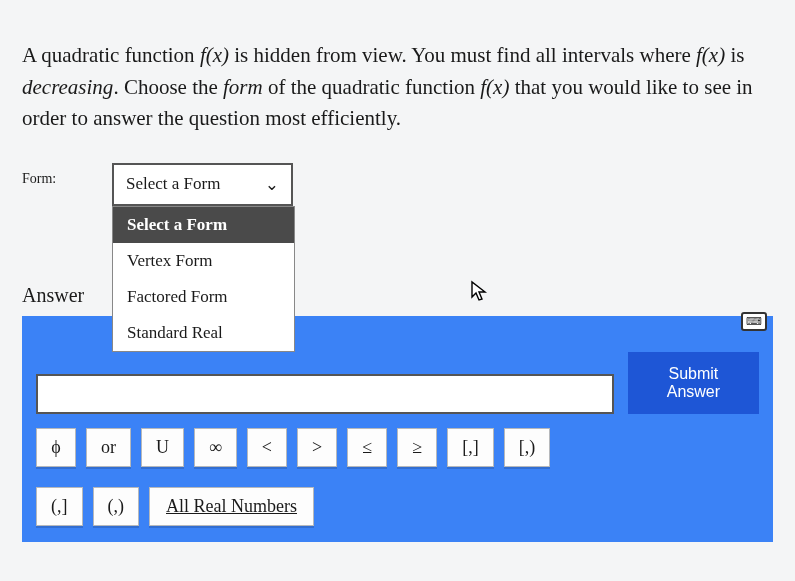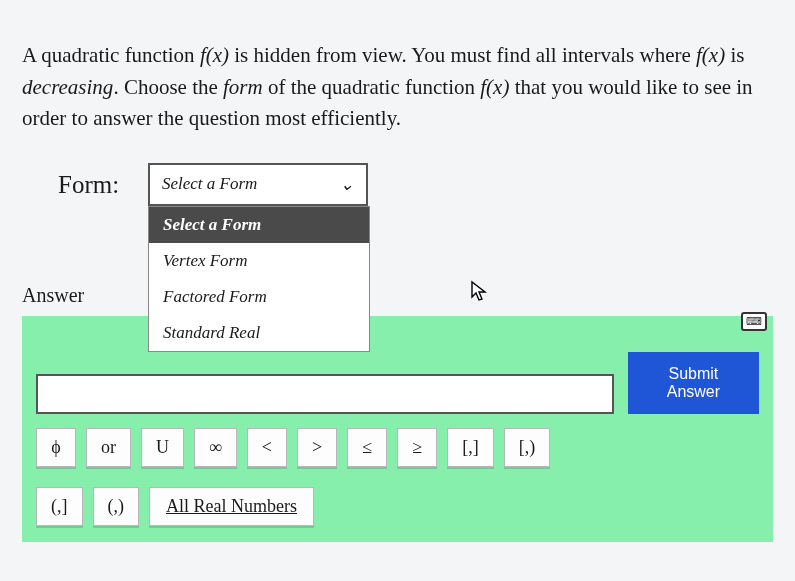--- a/index.html
+++ b/index.html
@@ -14,27 +14,26 @@
   }
   .question {
     font-size: 21px;
     line-height: 1.5;
     margin-bottom: 28px;
     margin-top: 22px;
   }
   .math { font-style: italic; font-family: 'Times New Roman', serif; }
   .row { display: flex; align-items: flex-start; margin-bottom: 8px; position: relative; }
   .label {
-    font-size: 25px;
+    font-size: 14px;
     margin-right: 10px;
     padding-top: 8px;
     min-width: 80px;
-    margin-left: 36px;
   }
-  .select-wrap { position: relative; width: 220px; font-style: italic; }
+  .select-wrap { position: relative; width: 181px; }
   .select-box {
     border: 2px solid #555;
     background: #fff;
     padding: 9px 12px;
     font-size: 17px;
     font-family: Georgia, serif;
     display: flex;
     justify-content: space-between;
     align-items: center;
     cursor: pointer;
@@ -54,21 +53,21 @@
     font-family: Georgia, serif;
     cursor: pointer;
   }
   .dropdown-item.selected {
     background: #4a4a4a;
     color: #fff;
     font-weight: bold;
   }
   .answer-section {
     margin-top: 110px;
-    background: #86efac;
+    background: #3b82f6;
     padding: 12px 14px 16px 14px;
     position: relative;
   }
   .answer-label {
     font-size: 20px;
     position: absolute;
     top: -32px;
     left: 0;
   }
   .kb-icon {

